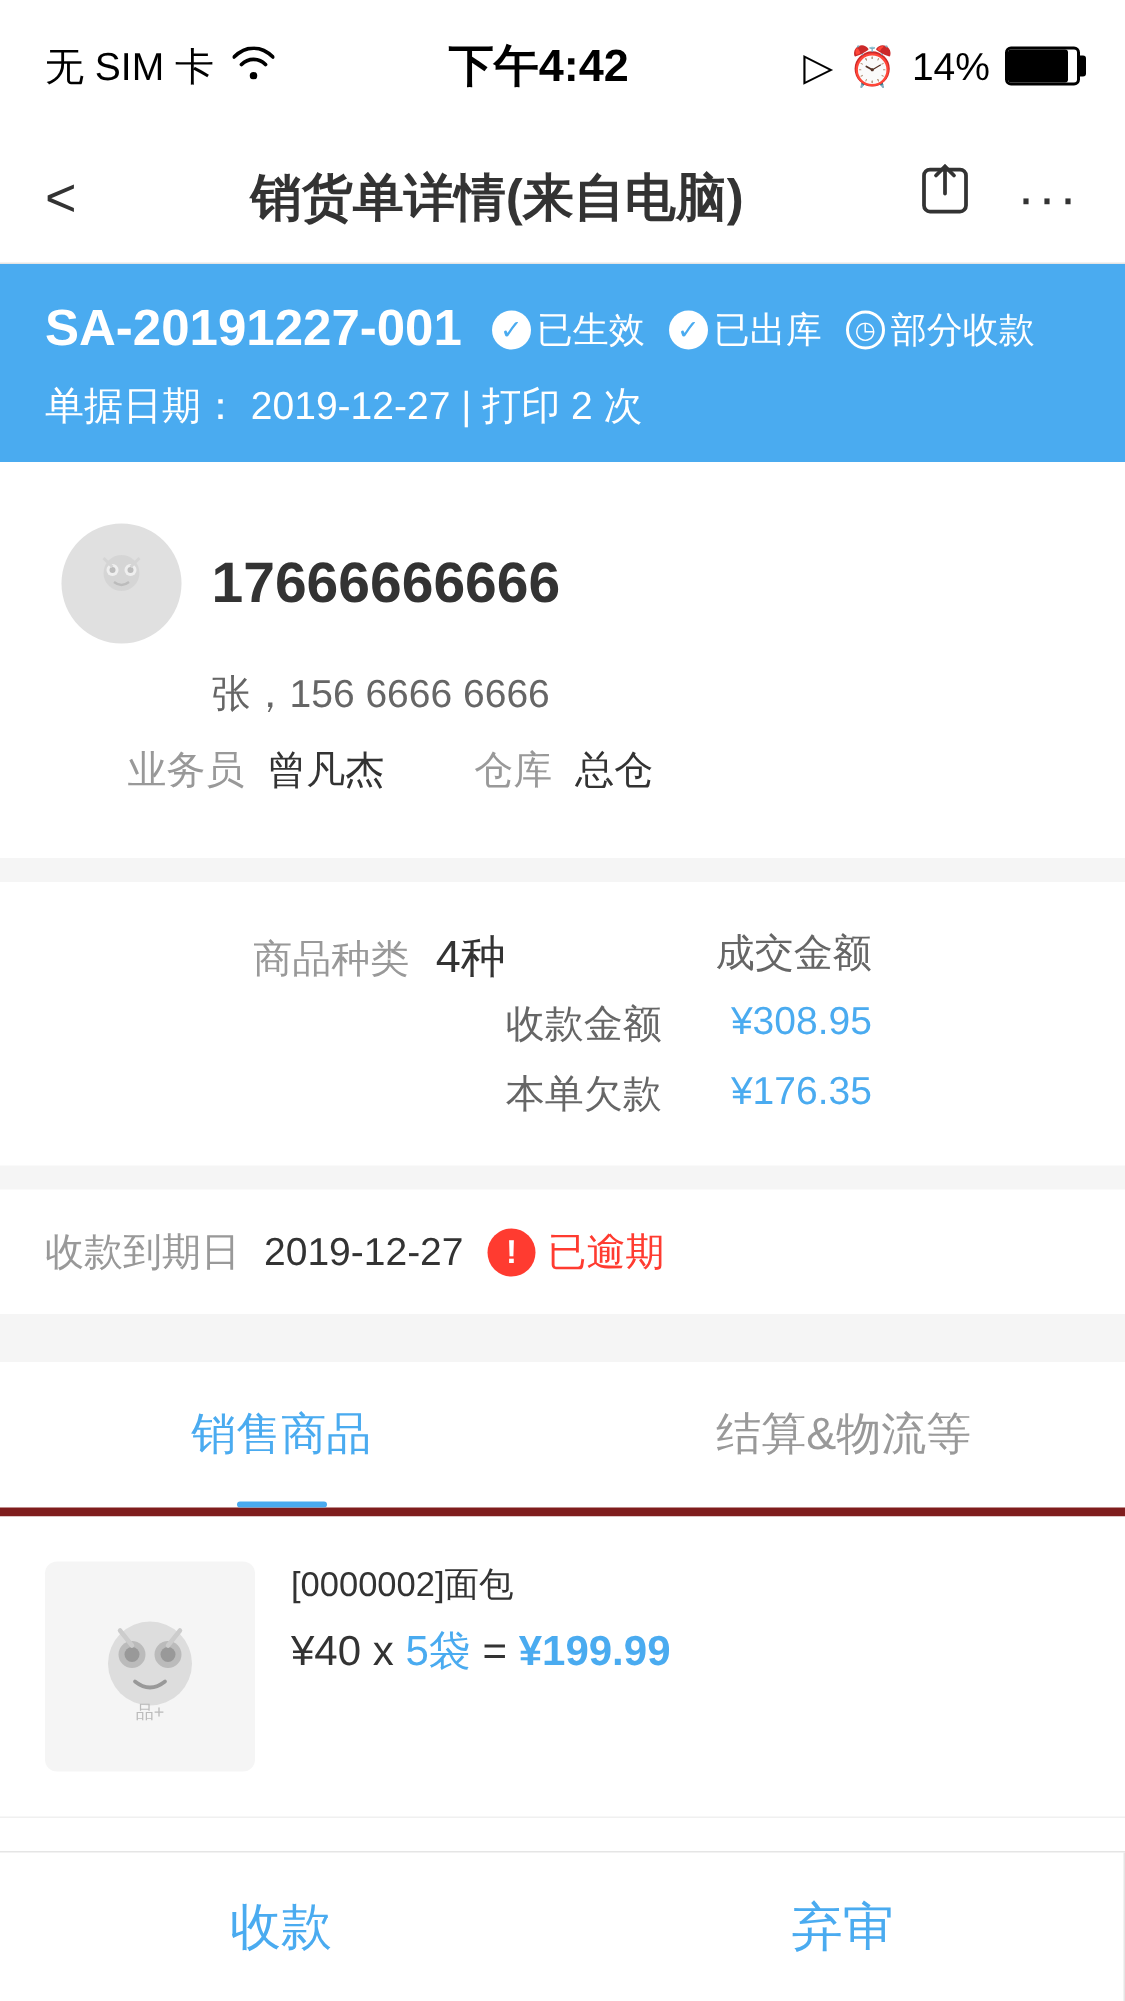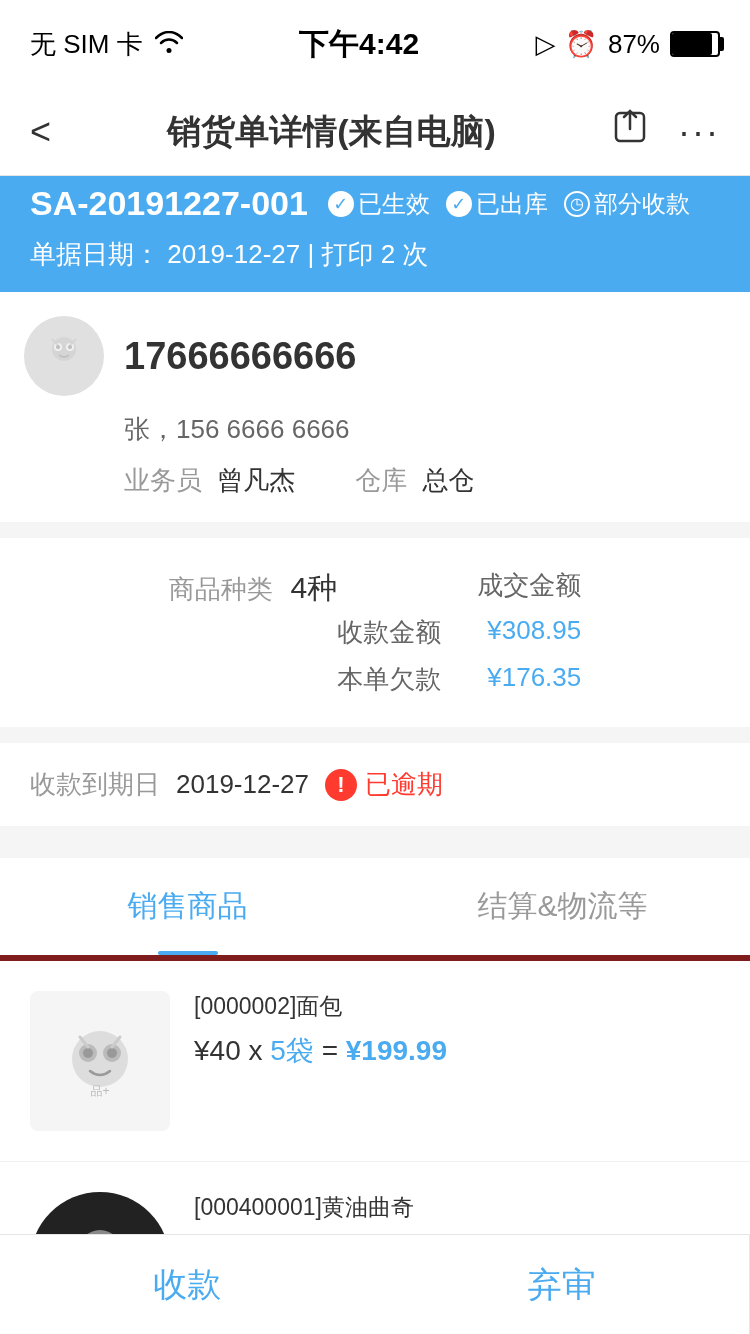--- a/index.html
+++ b/index.html
@@ -54,21 +54,21 @@
     }
     .nav-back { font-size: 36px; color: #333; cursor: pointer; }
     .nav-title { font-size: 34px; font-weight: 600; color: #333; }
     .nav-actions { display: flex; align-items: center; gap: 30px; }
     .nav-share { font-size: 36px; color: #333; }
     .nav-more { font-size: 36px; color: #333; letter-spacing: 2px; }
 
     
     .header-banner {
       background: #4AABF0;
-      padding: 8px 30px 20px;
+      padding: 24px 30px 20px;
     }
     .header-top {
       display: flex;
       align-items: center;
       gap: 20px;
       margin-bottom: 14px;
     }
     .order-id {
       font-size: 34px;
       font-weight: 700;
@@ -107,21 +107,21 @@
       color: #fff;
     }
     .header-date {
       font-size: 26px;
       color: #fff;
     }
 
     
     .customer-section {
       background: #fff;
-      padding: 24px;
+      padding: 41px;
       margin-bottom: 16px;
     }
     .customer-row {
       display: flex;
       align-items: center;
       gap: 20px;
       margin-bottom: 16px;
     }
     .avatar {
       width: 80px; height: 80px;
@@ -141,21 +141,21 @@
     .customer-name {
       font-size: 26px;
       color: #666;
       margin-bottom: 16px;
       margin-left: 100px;
     }
     .customer-meta {
       display: flex;
       font-size: 26px;
       color: #666;
-      margin-left: 100px;
+      margin-left: 44px;
       gap: 60px;
     }
     .meta-label { color: #999; }
     .meta-value { color: #333; margin-left: 8px; }
 
     
     .summary-section {
       background: #fff;
       padding: 30px;
       margin-bottom: 16px;
@@ -334,21 +334,21 @@
         <path d="M14 17a2.5 2.5 0 110 5 2.5 2.5 0 010-5z" fill="#000"></path>
         <path d="M6 12c2.1-2.1 5-3.4 8-3.4s5.9 1.3 8 3.4" stroke="#000" stroke-width="2.5" fill="none" stroke-linecap="round"></path>
         <path d="M1 7C4.7 3.3 9.1 1 14 1s9.3 2.3 13 6" stroke="#000" stroke-width="2.5" fill="none" stroke-linecap="round"></path>
       </svg>
     </span>
   </div>
   <div class="status-center">下午4:42</div>
   <div class="status-right">
     <span>▷</span>
     <span>⏰</span>
-    <span>87%</span>
+    <span>14%</span>
     <span class="battery">
       <span class="battery-fill"></span>
     </span>
   </div>
 </div>
 
 <div class="nav-bar">
   <span class="nav-back">&lt;</span>
   <span class="nav-title">销货单详情(来自电脑)</span>
   <div class="nav-actions">

